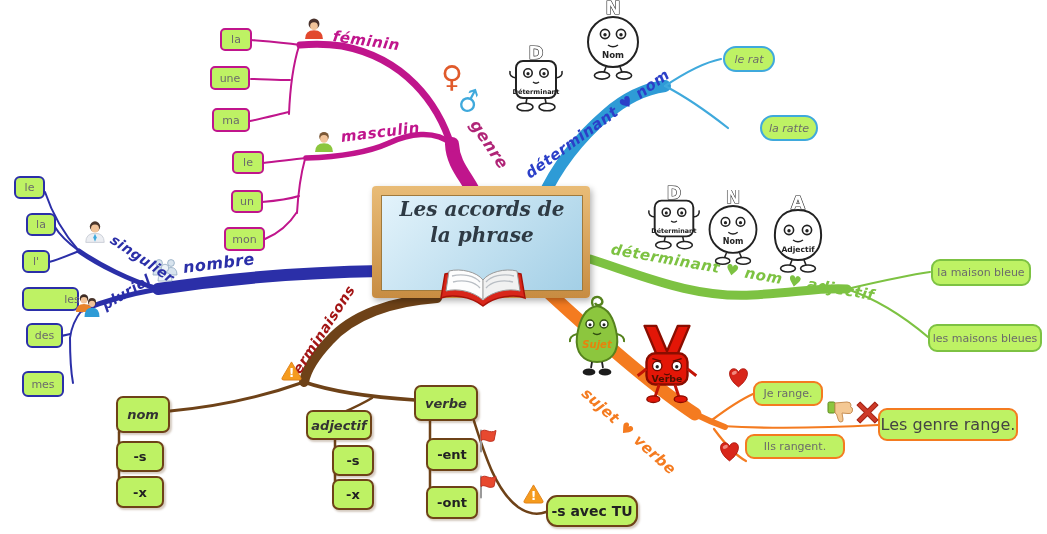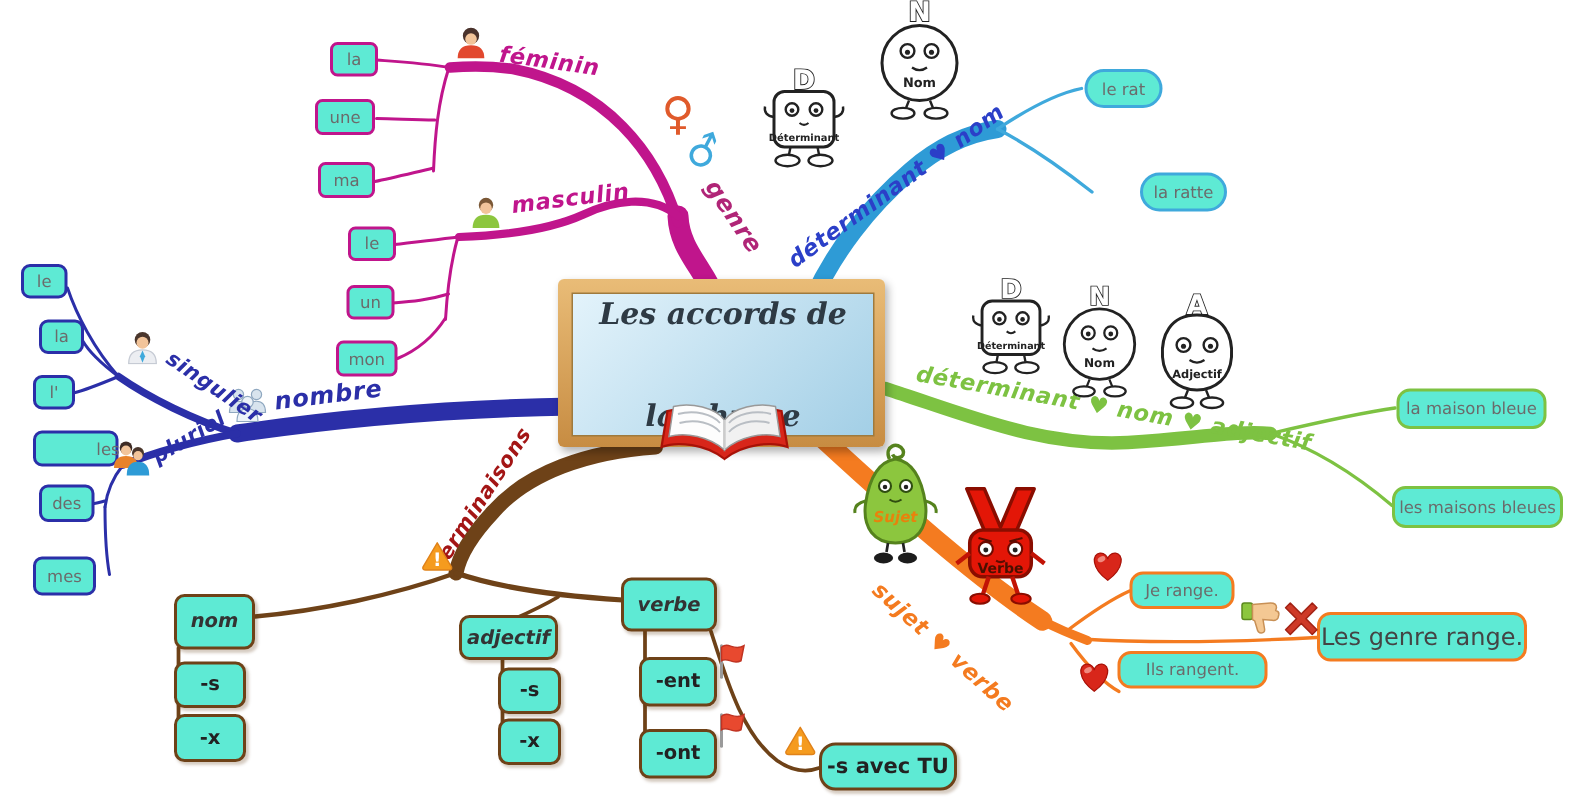--- a/index.html
+++ b/index.html
@@ -1,43 +1,43 @@
 <!DOCTYPE html>
 <html><head>
 <meta charset="utf-8">
 <title>Les accords de la phrase</title>
 <style>
   html,body{margin:0;padding:0;background:#fff;}
   .canvas{position:relative;width:1047px;height:534px;background:#fff;overflow:hidden;
           font-family:"DejaVu Sans",sans-serif;}
   .branches{position:absolute;left:0;top:0;z-index:1;}
-  .node{position:absolute;background:#5eead4;border:2px solid #999;border-radius:5px;
+  .node{position:absolute;background:#bef264;border:2px solid #999;border-radius:5px;
         display:flex;align-items:center;justify-content:center;font-size:11px;color:#6b6b6b;
         white-space:nowrap;z-index:5;box-sizing:border-box;padding:2px 5px;}
   .magenta{border-color:#C0158C;}
   .navy{border-color:#2B2FA8;border-radius:6px;}
-  .ltblue{border-color:#3FA9DC;border-radius:13px;}
+  .ltblue{border-color:#3FA9DC;border-radius:13px;font-style:italic;}
   .greenb{border-color:#7DC242;border-radius:9px;}
   .orangeb{border-color:#F47B20;border-radius:9px;}
   .brownb{border-color:#6E4218;border-radius:7px;color:#333;
           box-shadow:1.5px 2px 2px rgba(90,50,10,.25);}
   .big-ex{font-size:16px;color:#444;}
   .ending{font-weight:bold;font-size:13px;color:#222;}
   .hand{font-style:italic;font-weight:bold;font-size:13px;color:#333;}
   .note{font-weight:bold;font-size:14px;color:#222;}
   .script{position:absolute;font-style:italic;font-weight:bold;white-space:nowrap;z-index:6;
           letter-spacing:.5px;transform-origin:left center;font-family:"DejaVu Sans",sans-serif;}
   .icon{position:absolute;z-index:6;line-height:0;}
   .sym{position:absolute;z-index:6;font-weight:bold;line-height:1;}
   .board{position:absolute;left:372px;top:186px;width:218px;height:112px;z-index:4;
          background:linear-gradient(#E9BC77,#C78C42);border-radius:4px;padding:9px;
          box-sizing:border-box;box-shadow:2px 3px 6px rgba(0,0,0,.3);}
   .board-inner{width:100%;height:100%;background:linear-gradient(135deg,#E3F3FB,#A3CFE6);
          border:1px solid #9f7a3d;display:flex;flex-direction:column;align-items:center;
-         justify-content:space-between;font-family:"DejaVu Serif",serif;font-style:italic;color:#2E3A44;}
+         justify-content:flex-start;font-family:"DejaVu Serif",serif;font-style:italic;color:#2E3A44;}
   .board-title{font-size:20px;line-height:1.3;font-weight:bold;text-align:center;}
   .char{position:absolute;z-index:6;}
   .cl{font:bold 18px "DejaVu Sans",sans-serif;fill:#fff;stroke:#222;stroke-width:1.2px;
       paint-order:stroke;text-anchor:middle;}
   .cname{font-family:"DejaVu Sans",sans-serif;font-weight:bold;fill:#222;text-anchor:middle;}
 </style>
 </head>
 <body>
 
 <div class="canvas">

